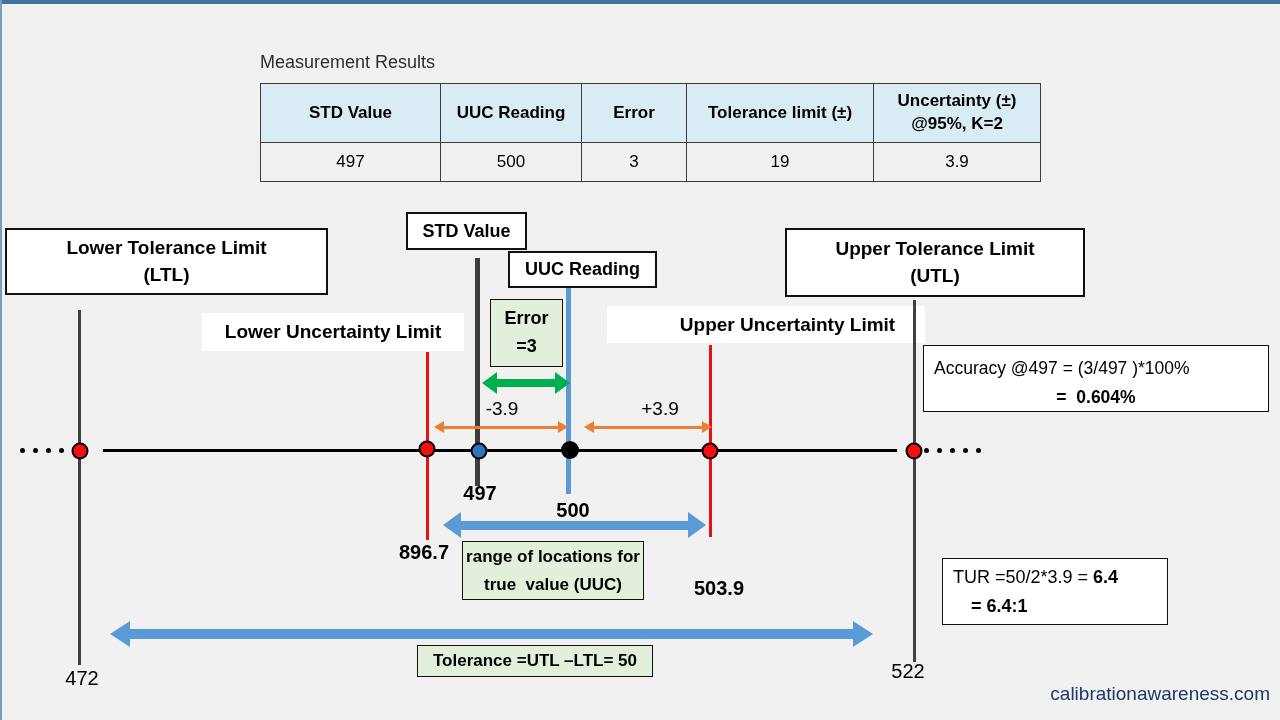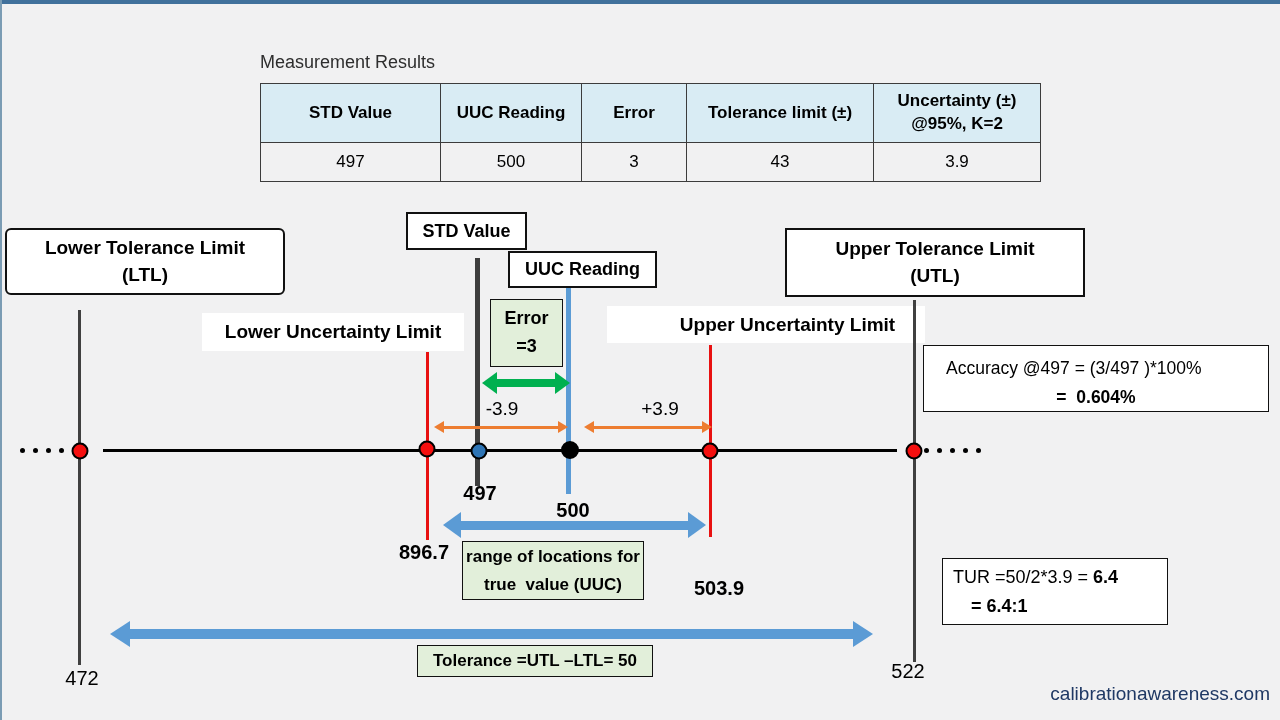--- a/index.html
+++ b/index.html
@@ -19,34 +19,34 @@
   }
   table.tbl td{font-size:17px;border:1px solid #3c3c3c;text-align:center;height:36px;}
 
   
   .wbox,.gbox{position:absolute;display:flex;flex-direction:column;align-items:center;justify-content:center;
     text-align:center;font-weight:bold;box-sizing:border-box;}
   .wbox{background:#ffffff;border:2px solid #111;}
   .gbox{background:#e2efda;border:1px solid #111;}
   .wbox div,.gbox div{white-space:pre-wrap;}
 
-  #box-ltl{left:5px;top:228px;width:280px;height:67px;font-size:19px;line-height:1.4;border-radius:6px;}
+  #box-ltl{left:5px;top:228px;width:323px;height:67px;font-size:19px;line-height:1.4;}
   #box-std{left:406px;top:212px;width:121px;height:38px;font-size:18px;}
   #box-uuc{left:508px;top:251px;width:149px;height:37px;font-size:18px;}
   #box-utl{left:785px;top:228px;width:300px;height:69px;font-size:19px;line-height:1.4;}
   #box-error{left:490px;top:299px;width:73px;height:68px;font-size:18px;line-height:1.55;}
 
   .unclbl{position:absolute;background:#ffffff;color:#000000;font-weight:bold;font-size:19px;
     display:flex;align-items:center;justify-content:center;}
   #lbl-lower-unc{left:202px;top:313px;width:262px;height:38px;}
   #lbl-upper-unc{left:607px;top:306px;width:275px;height:37px;padding-left:43px;}
 
   #box-accuracy{left:923px;top:345px;width:346px;height:67px;background:#fff;border:1px solid #111;
     font-weight:normal;font-size:17.5px;line-height:1.65;align-items:stretch;}
-  #box-accuracy .l1{text-align:left;padding-left:22px;white-space:pre-wrap;margin-top:8px;}
+  #box-accuracy .l1{text-align:left;padding-left:10px;white-space:pre-wrap;margin-top:8px;}
   #box-accuracy .l2{text-align:center;font-weight:bold;white-space:pre-wrap;}
 
   #box-tur{left:942px;top:558px;width:226px;height:67px;background:#fff;border:1px solid #111;
     font-weight:normal;font-size:18px;line-height:1.6;align-items:stretch;}
   #box-tur .l1{text-align:left;padding-left:10px;white-space:pre-wrap;}
   #box-tur .l1 b{font-weight:bold;}
   #box-tur .l2{text-align:left;padding-left:28px;font-weight:bold;white-space:pre-wrap;}
 
   #box-range{left:462px;top:541px;width:182px;height:59px;font-size:17px;line-height:1.6;}
   #box-tolerance{left:417px;top:645px;width:236px;height:32px;font-size:17px;}
@@ -125,21 +125,21 @@
       <th>UUC Reading</th>
       <th>Error</th>
       <th>Tolerance limit (±)</th>
       <th>Uncertainty (±)
 @95%, K=2</th>
     </tr>
     <tr>
       <td>497</td>
       <td>500</td>
       <td>3</td>
-      <td>43</td>
+      <td>19</td>
       <td>3.9</td>
     </tr>
   </tbody>
     </table>
 
   <div class="wbox" id="box-ltl">
     <div>Lower Tolerance Limit</div>
     <div>(LTL)</div>
   </div>
   <div class="wbox" id="box-std">

